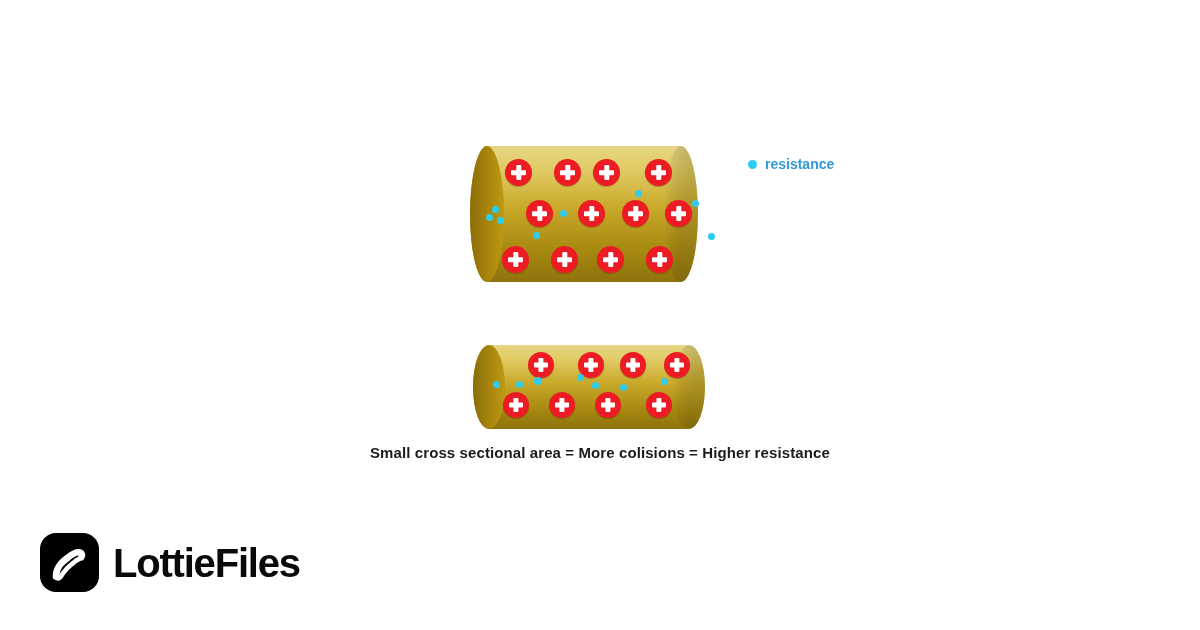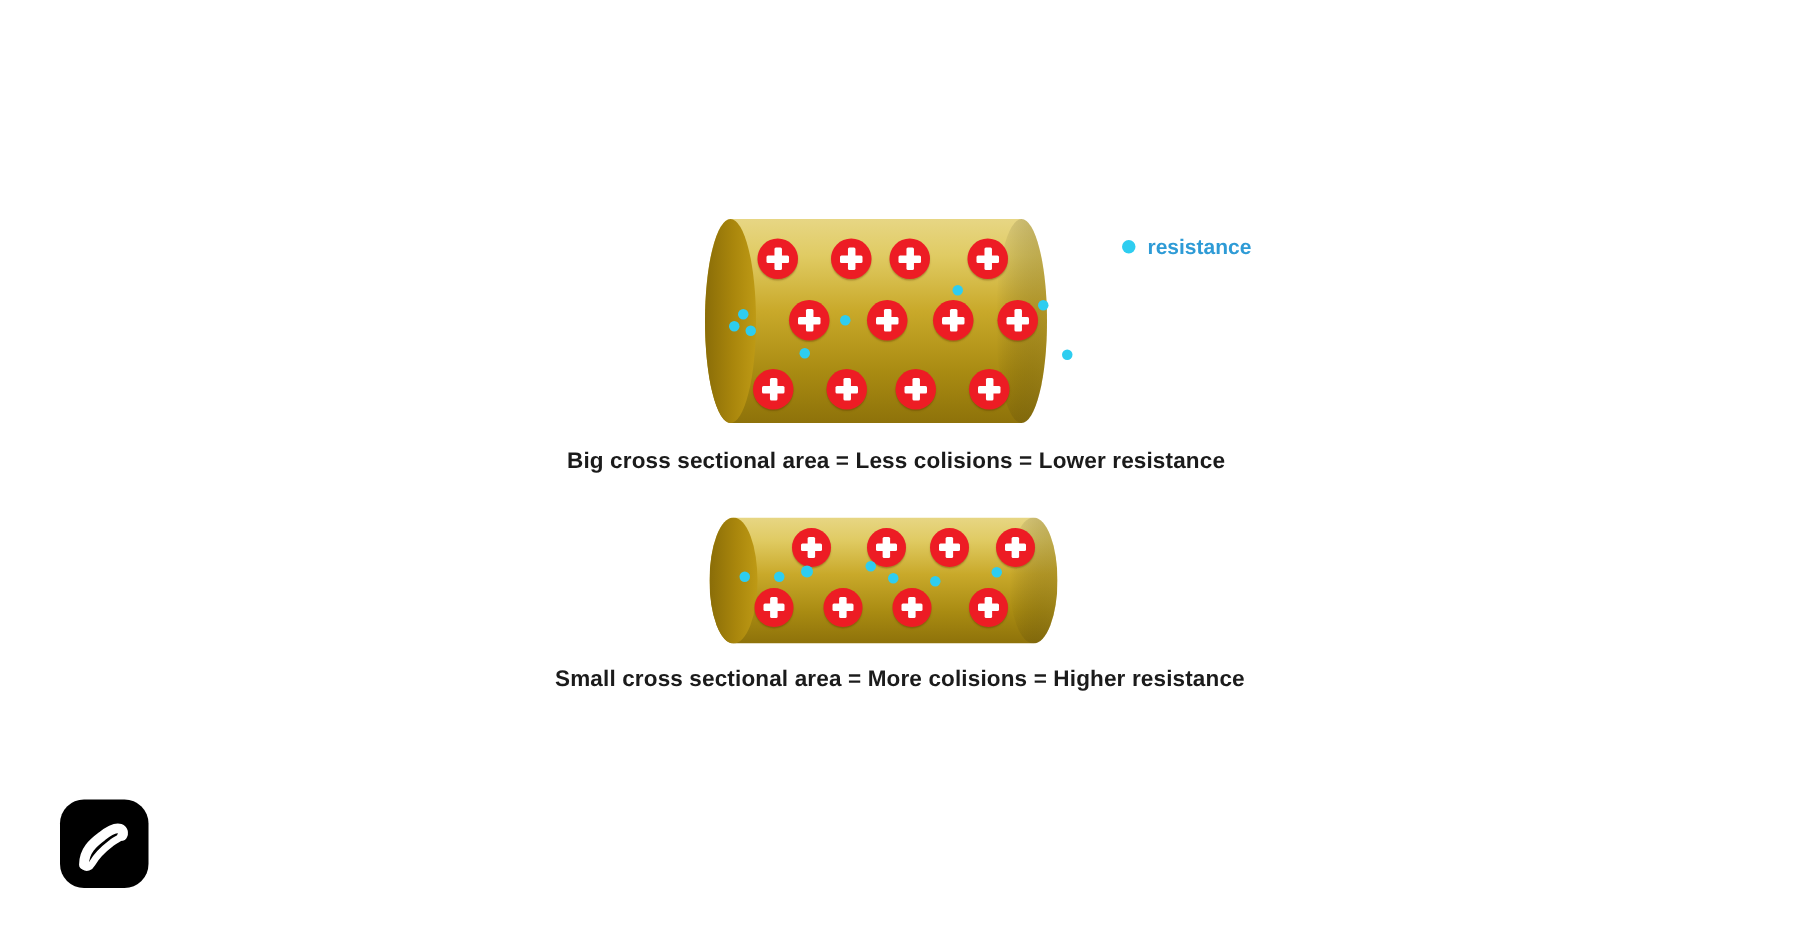--- a/index.html
+++ b/index.html
@@ -195,21 +195,20 @@
       <div class="electron" style="left:492px;top:206px;width:7px;height:7px;"></div>
       <div class="electron" style="left:486px;top:214px;width:7px;height:7px;"></div>
       <div class="electron" style="left:497px;top:217px;width:7px;height:7px;"></div>
       <div class="electron" style="left:533px;top:232px;width:7px;height:7px;"></div>
       <div class="electron" style="left:560px;top:210px;width:7px;height:7px;"></div>
       <div class="electron" style="left:635px;top:190px;width:7px;height:7px;"></div>
       <div class="electron" style="left:692px;top:200px;width:7px;height:7px;"></div>
       <div class="electron" style="left:708px;top:233px;width:7px;height:7px;"></div>
     </div>
 
-    <div class="caption" style="left:378px;top:299px;">Big cross sectional area = Less colisions = Lower resistance</div>
   </div>
 
   <div class="diagram" style="left:0;top:0;width:976px;height:470px;">
 
     <div class="cyl-wrap" style="left:473px;top:345px;width:232px;height:84px;">
       <svg class="cyl-body" viewBox="0 0 232 84" preserveAspectRatio="none">
         <defs>
           <linearGradient id="gradBodyV2" x1="0" y1="0" x2="0" y2="1">
             <stop offset="0%" stop-color="#E7D684"></stop>
             <stop offset="18%" stop-color="#E0CB63"></stop>
@@ -264,15 +263,16 @@
 
   <div class="logo" style="left:40px;top:533px;">
     <span class="logo-mark">
       <svg viewBox="0 0 59 59" width="59" height="59" aria-hidden="true">
         <path d="M16 43.5 C16 34 22 29 28 24.5 C33 20.5 37 18.5 40 19.5
                  C42 20.2 42.6 22.5 41.4 24.2" fill="none" stroke="#ffffff" stroke-width="6.6" stroke-linecap="round"></path>
         <path d="M41.4 24.2 C40 26 37.5 26.4 34.5 28.8 C29 33 24 38 21.5 42.6
                  C19.8 45.6 17.6 45.8 16.4 44.8" fill="none" stroke="#ffffff" stroke-width="4.6" stroke-linecap="round"></path>
       </svg>
     </span>
+    <span class="logo-word">LottieFiles</span>
   </div>
 
 </div>
 
 </body></html>

